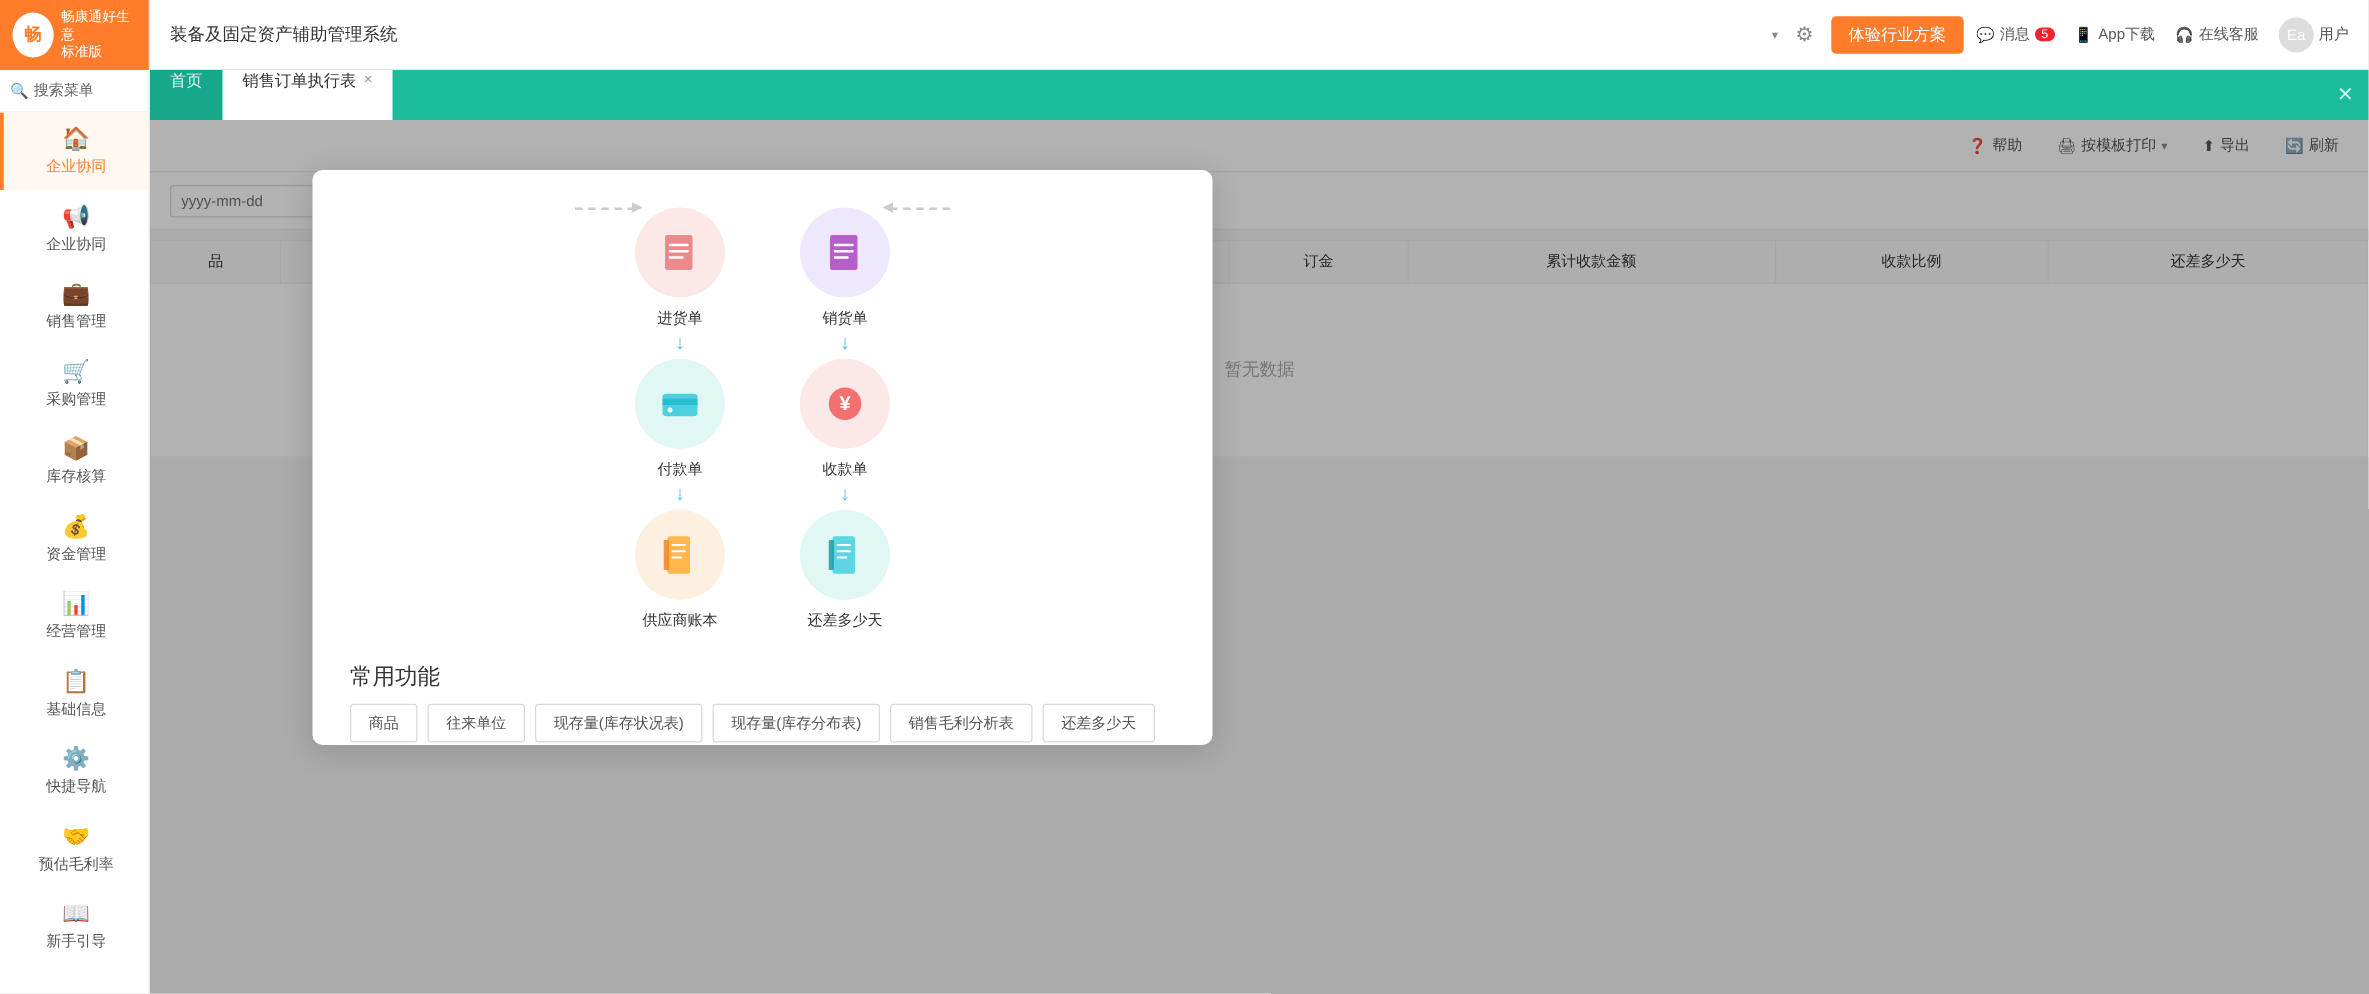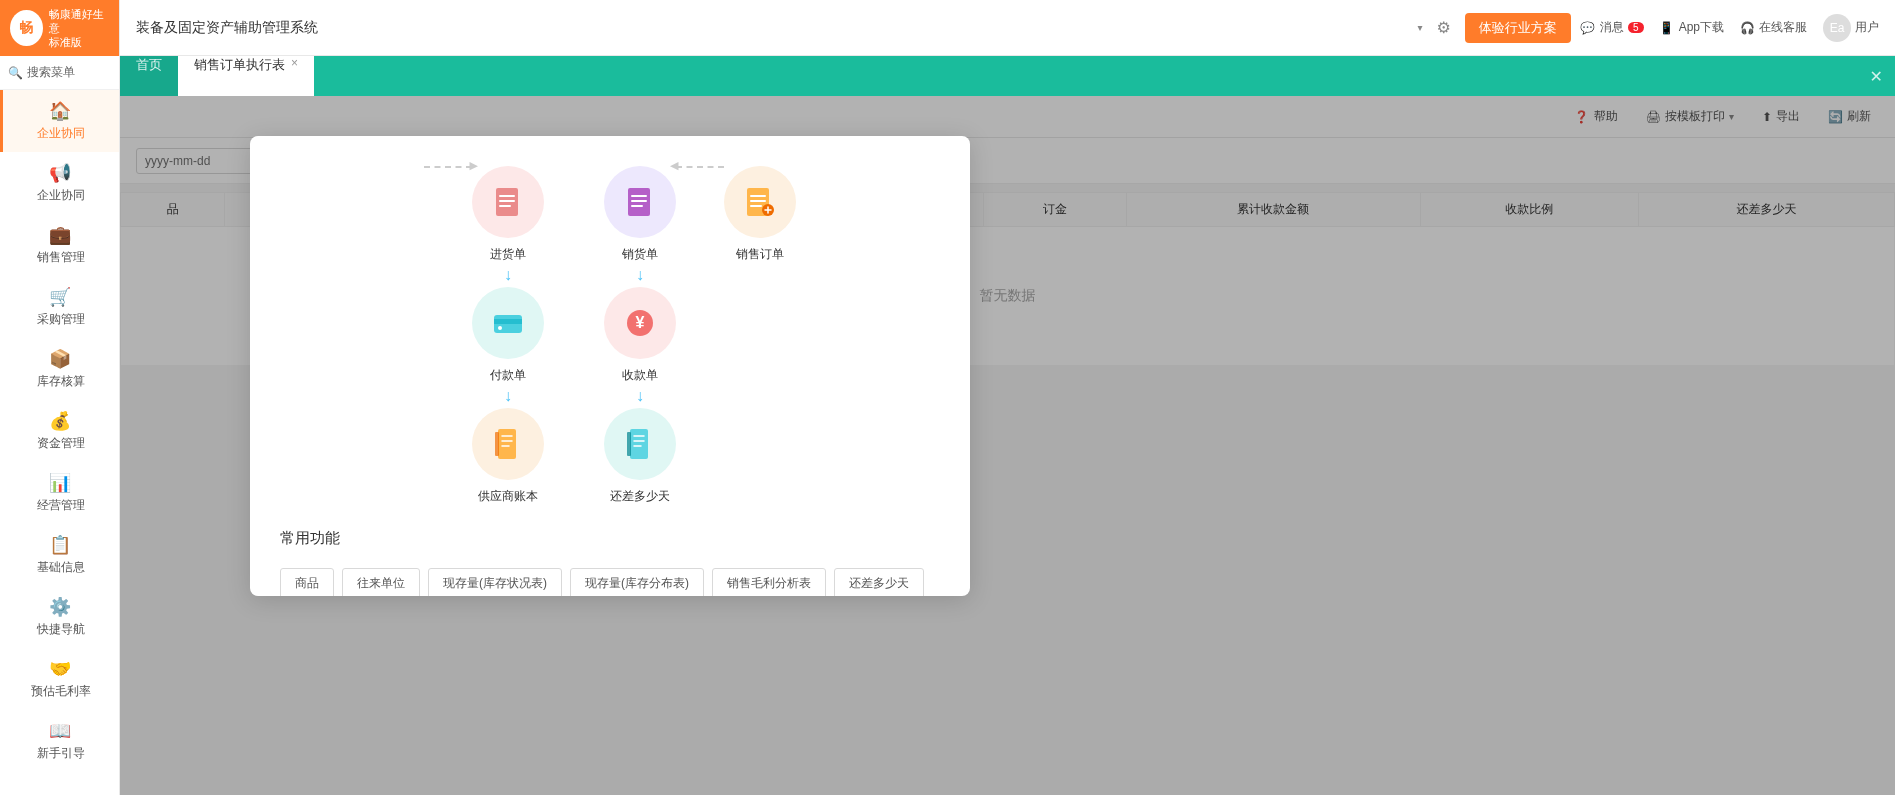--- a/index.html
+++ b/index.html
@@ -297,21 +297,21 @@
     
     .node-green { background: #e8f8ec; }
     .node-pink { background: #fde8e8; }
     .node-purple { background: #ede8fd; }
     .node-orange { background: #fdf0e0; }
     .node-teal { background: #e0f7f4; }
     .node-red { background: #fde8e8; }
 
     
     .common-functions { margin-top: 0; }
-    .common-title { font-size: 15px; color: #333; margin-bottom: 20px; font-weight: 500; }
+    .common-title { font-size: 18px; color: #333; margin-bottom: 10px; font-weight: 500; }
     .func-buttons { display: flex; flex-wrap: wrap; gap: 8px; }
     .func-btn {
       border: 1px solid #d9d9d9;
       border-radius: 3px;
       padding: 6px 14px;
       font-size: 12px;
       color: #555;
       cursor: pointer;
       background: #fff;
     }
@@ -568,31 +568,20 @@
               </div>
               <span class="flow-label">还差多少天</span>
             </div>
 
             <div style="display:flex;align-items:center;padding-bottom:28px;">
               <div style="width:48px;border-top:2px dashed #ccc;position:relative;">
                 <span style="position:absolute;left:-6px;top:-9px;color:#ccc;font-size:11px;">◀</span>
               </div>
             </div>
 
-            <div style="display:flex;flex-direction:column;align-items:center;">
-              <div class="flow-node node-orange" style="background:#fdf0e0;">
-                <svg width="36" height="36" viewBox="0 0 36 36" fill="none">
-                    <rect x="5" y="4" width="22" height="28" rx="2" fill="#ffa726" opacity="0.8"></rect>
-                    <path d="M9 12h14M9 17h14M9 22h10" stroke="#fff" stroke-width="2" stroke-linecap="round"></path>
-                    <circle cx="26" cy="26" r="6" fill="#ef6c00"></circle>
-                    <path d="M23 26h6M26 23v6" stroke="#fff" stroke-width="1.5" stroke-linecap="round"></path>
-                  </svg>
-              </div>
-              <span class="flow-label">销售订单</span>
-            </div>
           </div>
 
           <div class="common-functions">
             <div class="common-title">常用功能</div>
             <div class="func-buttons">
               <button class="func-btn">商品</button>
               <button class="func-btn">往来单位</button>
               <button class="func-btn">现存量(库存状况表)</button>
               <button class="func-btn">现存量(库存分布表)</button>
               <button class="func-btn">销售毛利分析表</button>

